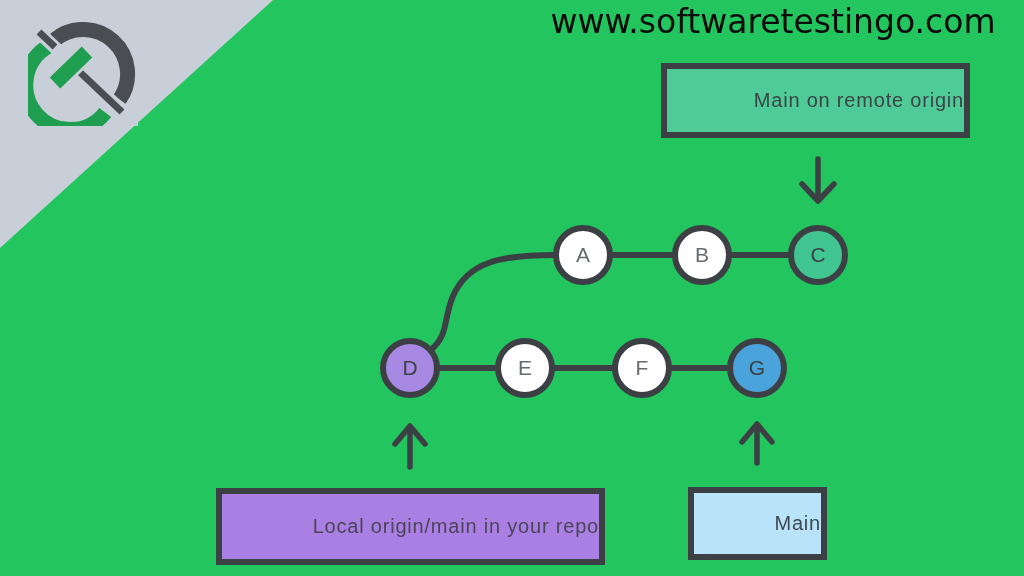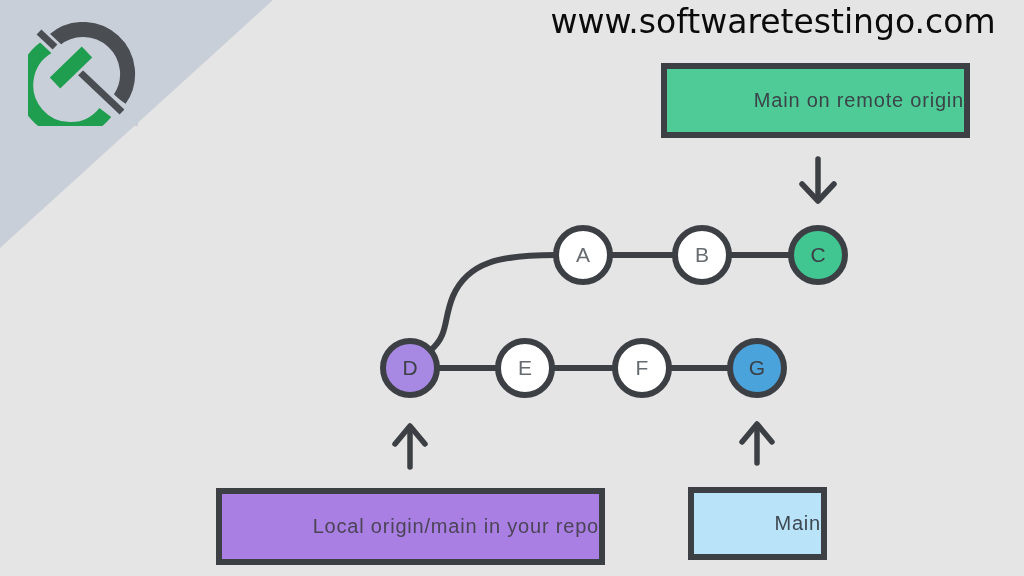--- a/index.html
+++ b/index.html
@@ -1,17 +1,17 @@
 <!DOCTYPE html>
 <html><head>
 <meta charset="utf-8">
 <style>
   html,body{margin:0;padding:0;background:#ffffff;}
   .stage{
-    position:relative;width:1024px;height:576px;background:#e5e5e5;overflow:hidden;
+    position:relative;width:1024px;height:576px;background:#22c55e;overflow:hidden;
     font-family:"Liberation Sans",sans-serif;
   }
   
   .triangle{
     position:absolute;left:0;top:0;width:273px;height:248px;
     background:#c9cfd9;
     clip-path:polygon(0 0,100% 0,0 100%);
   }
   .logo{position:absolute;left:28px;top:22px;width:110px;height:104px;}
   

